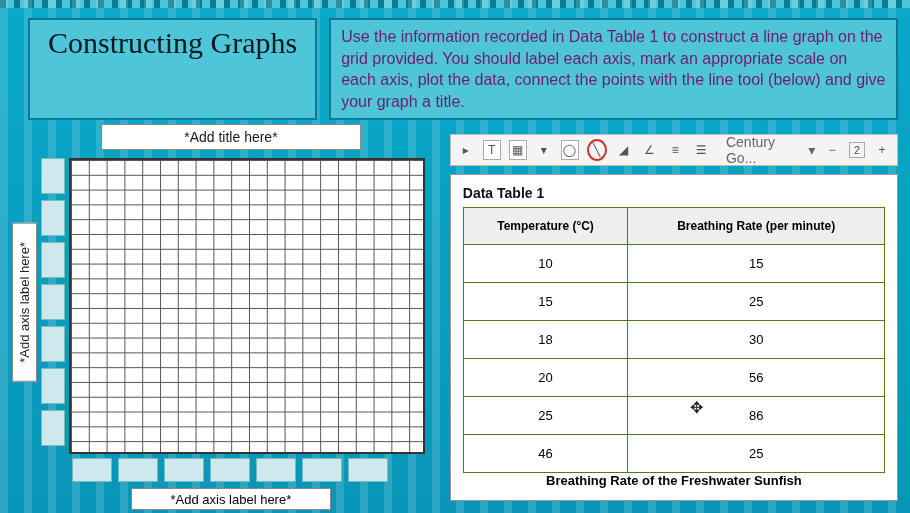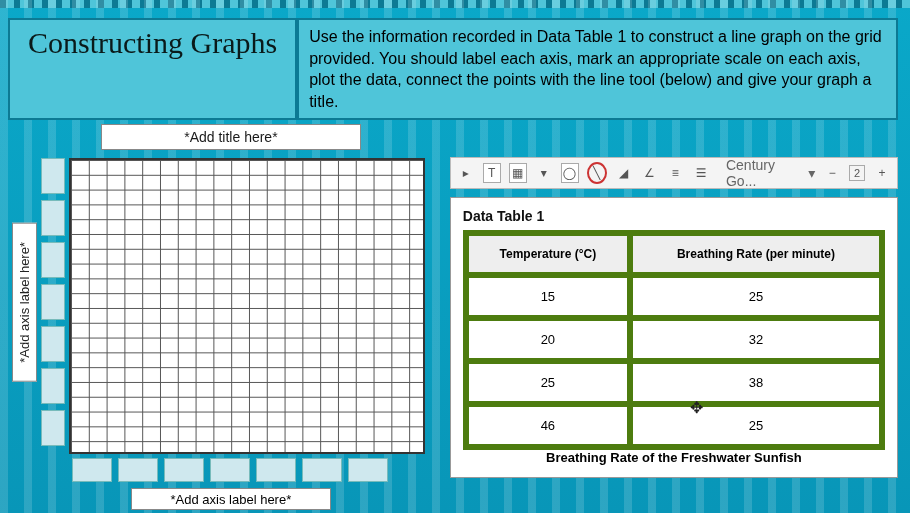--- a/index.html
+++ b/index.html
@@ -14,40 +14,40 @@
   .stripes {
     position: absolute;
     inset: 0;
     background: repeating-linear-gradient(90deg,
       rgba(255,255,255,0.15) 0 8px,
       rgba(255,255,255,0) 8px 24px);
     pointer-events: none;
   }
   .header {
     display: flex;
-    gap: 0;
-    padding: 10px 12px 4px 8px;
+    gap: 12px;
+    padding: 10px 12px 4px 28px;
     position: relative;
     z-index: 2;
   }
   .title-box {
     background: #4fc5d9;
     border: 2px solid #0c7a94;
     padding: 6px 18px;
     font-family: Georgia, 'Times New Roman', serif;
     font-size: 30px;
     color: #0a1a1a;
   }
   .instr-box {
     flex: 1;
     background: #4fc5d9;
     border: 2px solid #0c7a94;
     padding: 6px 10px;
     font-size: 16px;
-    color: #000000;
+    color: #701a75;
     line-height: 1.35;
     font-family: Arial, sans-serif;
   }
   .mid {
     display: flex;
     position: relative;
     z-index: 2;
     padding: 0 12px;
     align-items: center;
   }
@@ -130,21 +130,21 @@
   .toolbar .spacer{flex:1;}
   .fontlabel{font-size:14px;color:#666;}
   .fontsize{border:1px solid #aaa;padding:1px 4px;font-size:11px;}
   .tablewrap {
     background:#fff;
     border:1px solid #999;
     padding:10px 12px 12px 12px;
   }
   .dt-title{font-weight:bold;font-size:14px;margin-bottom:6px;color:#111;}
   table{width:100%;border-collapse:collapse;font-size:13px;}
-  th,td{border:6px solid #4d7c0f;padding:11px 6px;text-align:center;}
+  th,td{border:1px solid #4d7c0f;padding:11px 6px;text-align:center;}
   th{background:#eee;font-weight:bold;font-size:12px;}
   .caption{font-weight:bold;font-size:13px;text-align:center;}
   .move-cursor{
     position:absolute;font-size:16px;color:#222;
     left:690px;top:398px;pointer-events:none;z-index:5;
   }
   .topruler{
     height:8px;
     background:repeating-linear-gradient(90deg,#0c7a94 0 6px,#4fc5d9 6px 14px);
   }
@@ -214,30 +214,38 @@
       <div class="dt-title">Data Table 1</div>
       <table>
         <thead>
           <tr>
             <th>Temperature (°C)</th>
             <th>Breathing Rate (per minute)</th>
           </tr>
         </thead>
         <tbody>
           <tr>
+              <td>10</td>
+              <td>15</td>
+            </tr>
+          <tr>
               <td>15</td>
               <td>25</td>
             </tr>
           <tr>
+              <td>18</td>
+              <td>30</td>
+            </tr>
+          <tr>
               <td>20</td>
-              <td>32</td>
+              <td>56</td>
             </tr>
           <tr>
               <td>25</td>
-              <td>38</td>
+              <td>86</td>
             </tr>
           <tr>
               <td>46</td>
               <td>25</td>
             </tr>
         </tbody>
       </table>
       <div class="caption">Breathing Rate of the Freshwater Sunfish</div>
     </div>
   </div>

